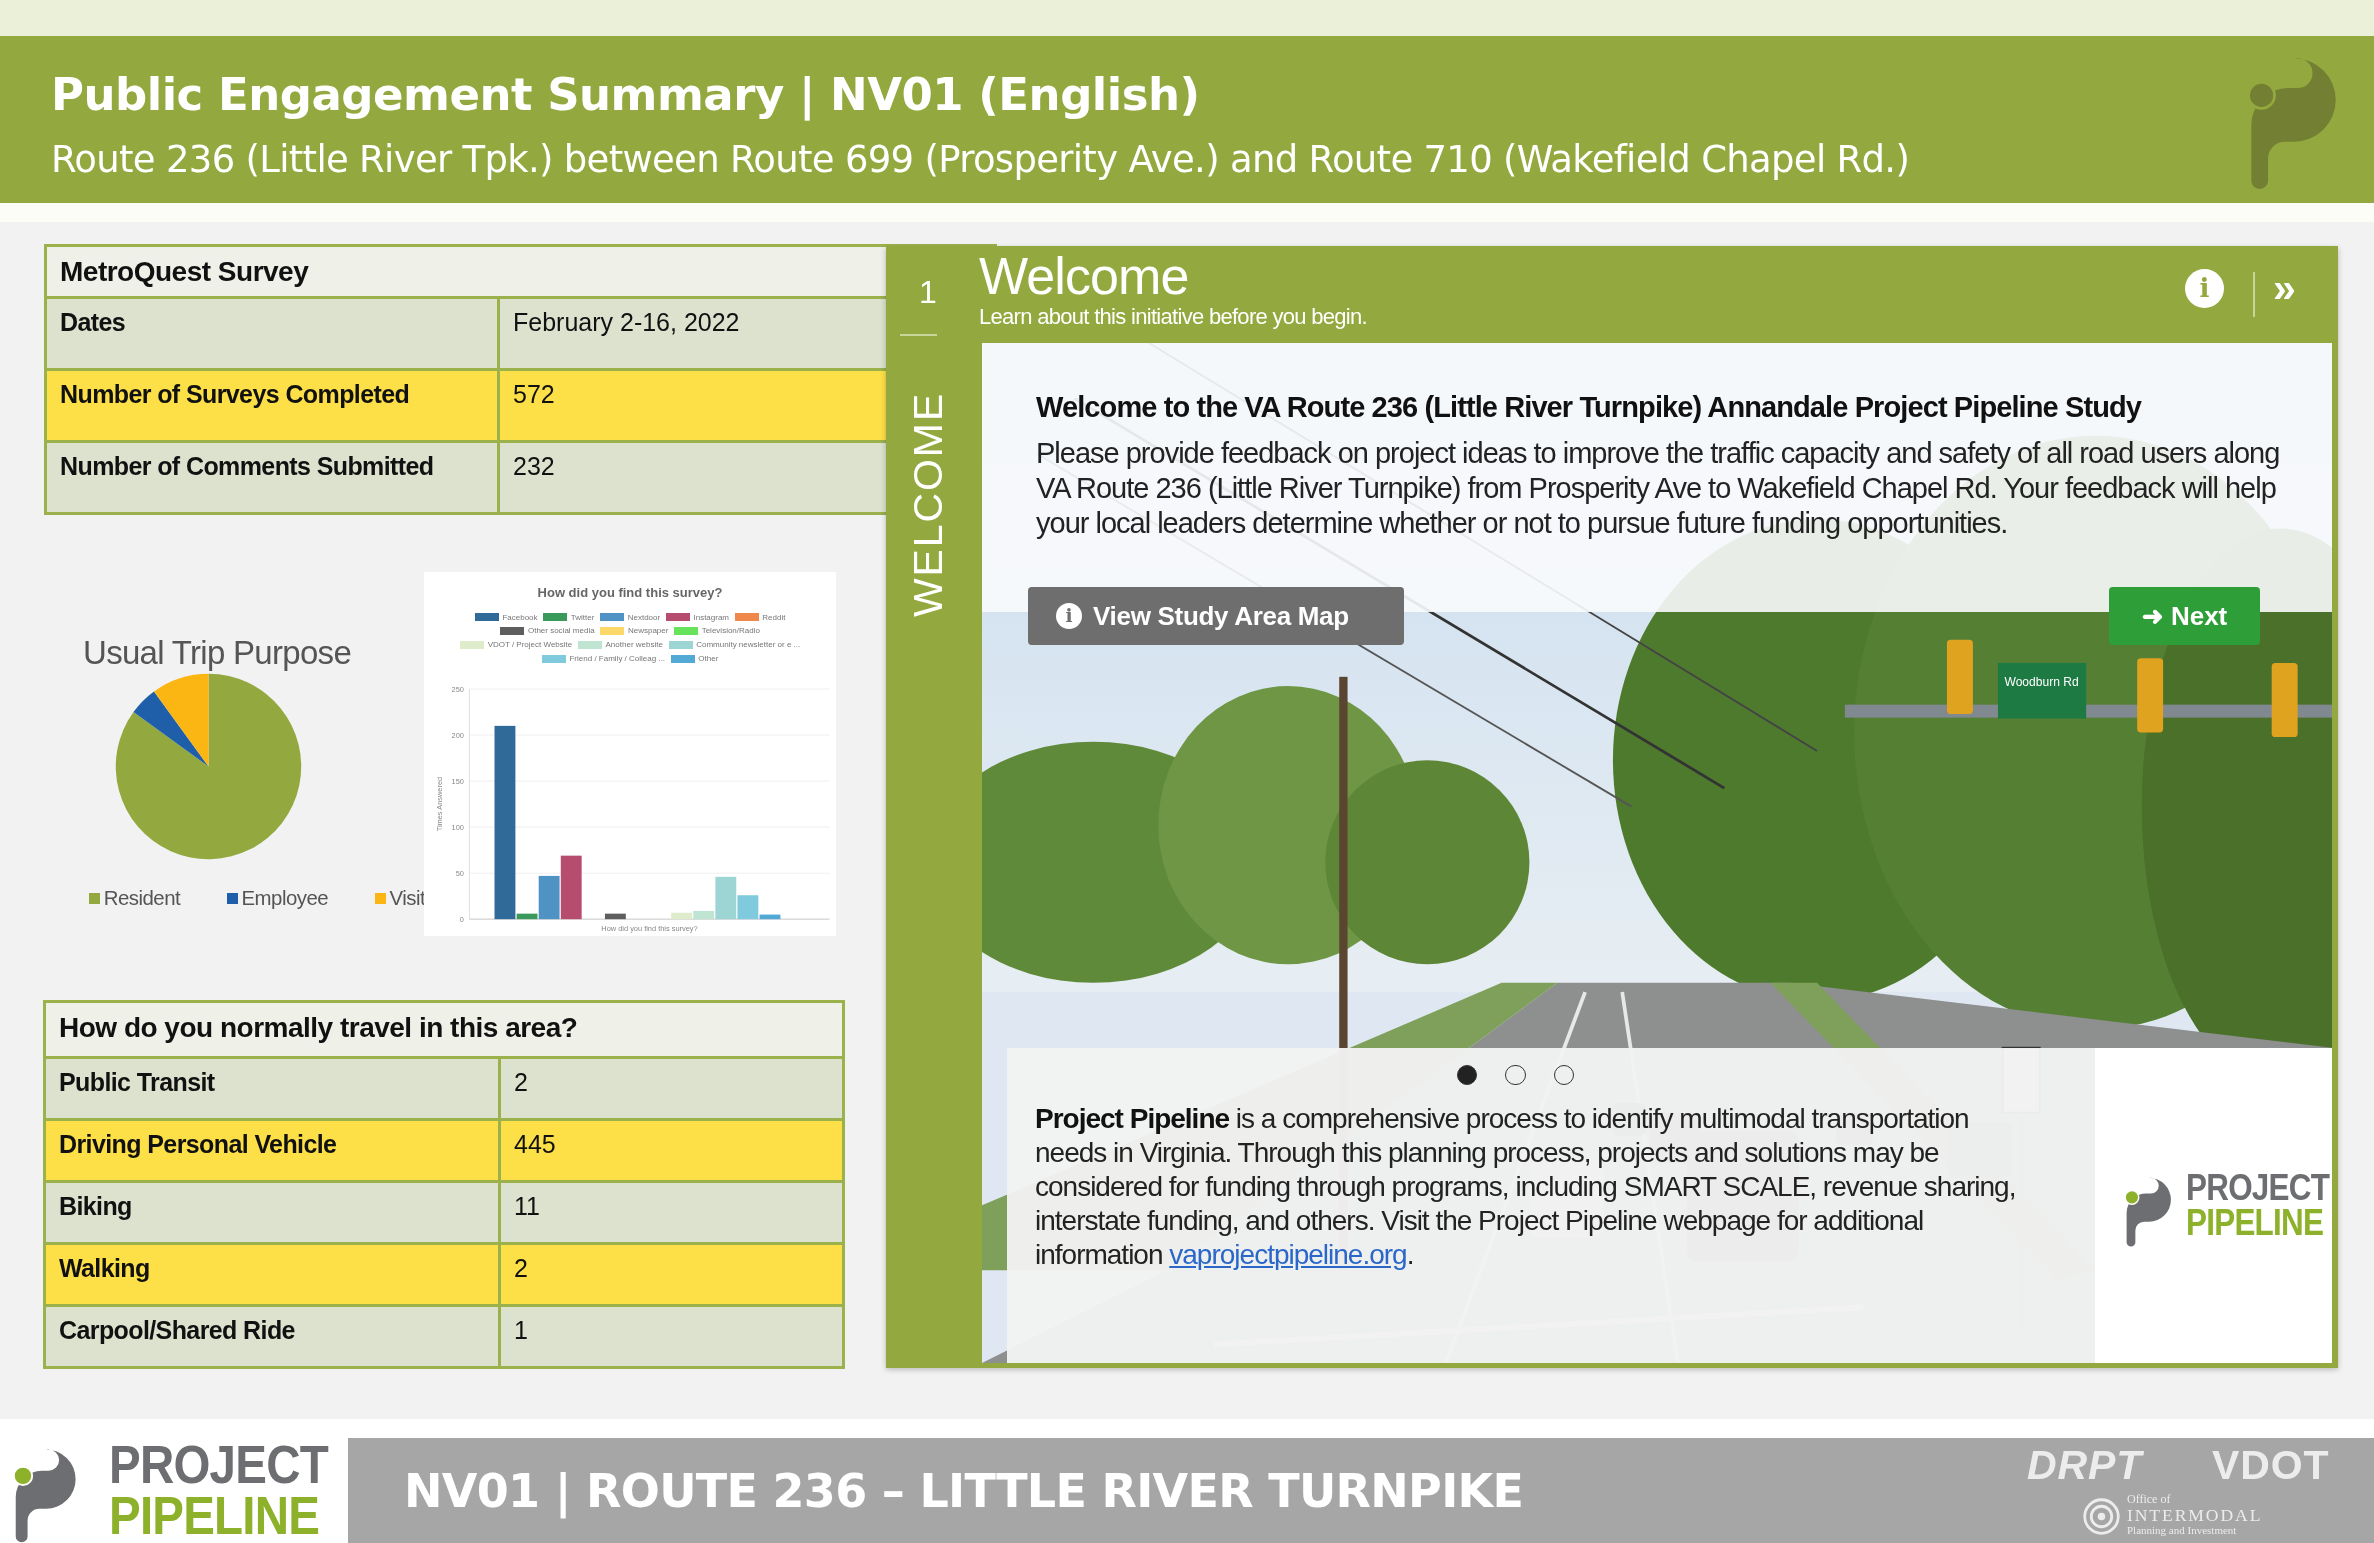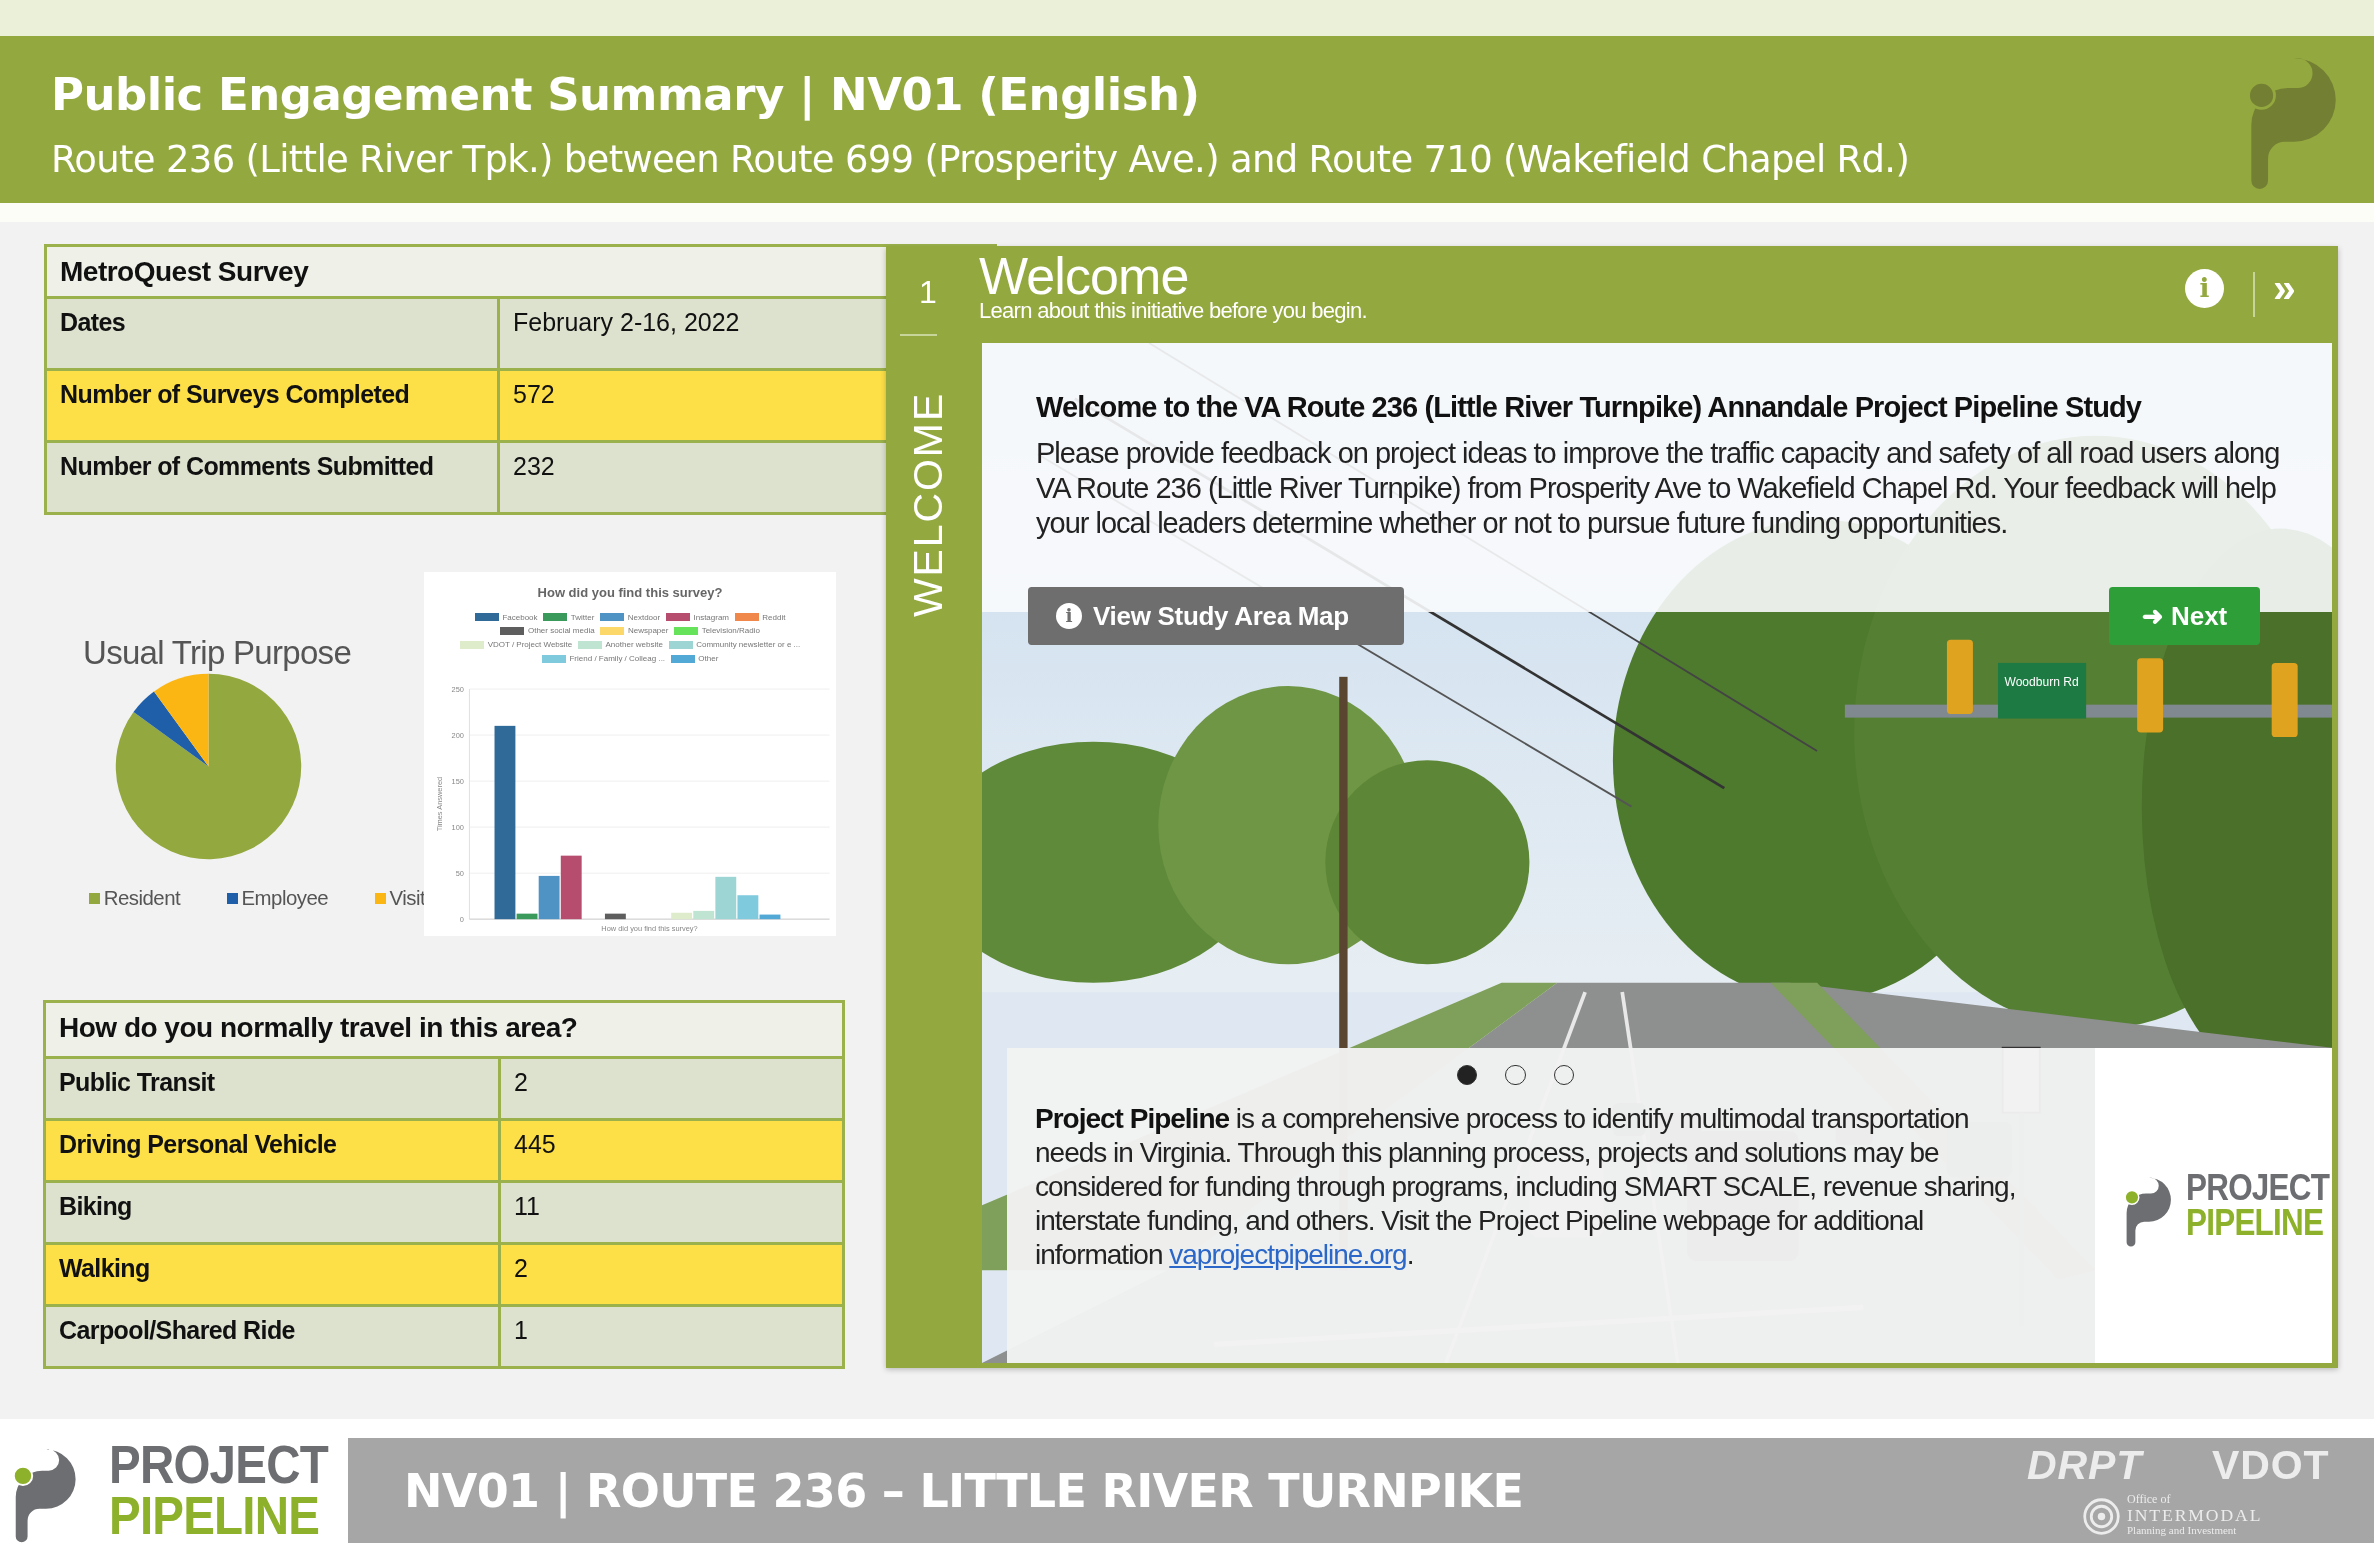--- a/index.html
+++ b/index.html
@@ -45,21 +45,21 @@
   .bar-legend { position: absolute; left: 18.6px; width: 375px; top: 39px; display: flex; flex-wrap: wrap; justify-content: center; gap: 1.9px 5.6px; font-size: 8px; color: #777; }
   .bar-legend .item { display: flex; align-items: center; gap: 3.7px; height: 12px; }
   .bar-legend .sw { width: 24px; height: 8.3px; display: inline-block; }
   .bar-svg { position: absolute; left: 0; top: 0; }
 
   
   .mq { position: absolute; left: 886px; top: 246px; width: 1452px; height: 1122px; background: #93a83e; box-shadow: 0 1.9px 5.6px rgba(0,0,0,0.25); }
   .mq-step { position: absolute; left: 33px; top: 28px; color: #fff; font-size: 32px; }
   .mq-step-line { position: absolute; left: 14px; top: 88px; width: 37px; height: 1.9px; background: #c8d59a; }
   .mq-title { position: absolute; left: 93px; top: 0px; color: #fff; font-size: 52px; letter-spacing: -0.9px; }
-  .mq-sub { position: absolute; left: 93px; top: 52px; color: #fff; font-size: 22px; letter-spacing: -0.7px; }
+  .mq-sub { position: absolute; left: 93px; top: 58px; color: #fff; font-size: 22px; letter-spacing: -0.7px; }
   .mq-info { position: absolute; left: 1299px; top: 23px; width: 39px; height: 39px; border-radius: 50%; background: #fff; color: #93a83e; font-weight: bold; font-family: "DejaVu Serif", serif; font-size: 26px; text-align: center; line-height: 39px; }
   .mq-divider { position: absolute; left: 1367px; top: 26px; width: 1.9px; height: 45px; background: #c8d59a; }
   .mq-next-icon { position: absolute; left: 1387px; top: 18.6px; color: #fff; font-size: 41px; font-weight: bold; letter-spacing: -5.6px; }
   .mq-vertical { position: absolute; left: 18.6px; top: 371px; color: #fff; font-size: 41px; transform: rotate(-90deg); transform-origin: left top; letter-spacing: 1.9px; width: 241px; }
 
   .mq-stage { position: absolute; left: 96px; top: 97px; width: 1350px; height: 1020px; overflow: hidden; background: #dfe8f2; }
   .scene { position: absolute; left: 0; top: 0; width: 100%; height: 100%; }
 
   .intro-card { position: absolute; left: 0; top: 0; width: 1350px; height: 269px; background: rgba(250,251,252,0.9); }
   .intro-heading { position: absolute; left: 54px; top: 48px; font-weight: bold; font-size: 29px; color: #111; letter-spacing: -0.9px; }

